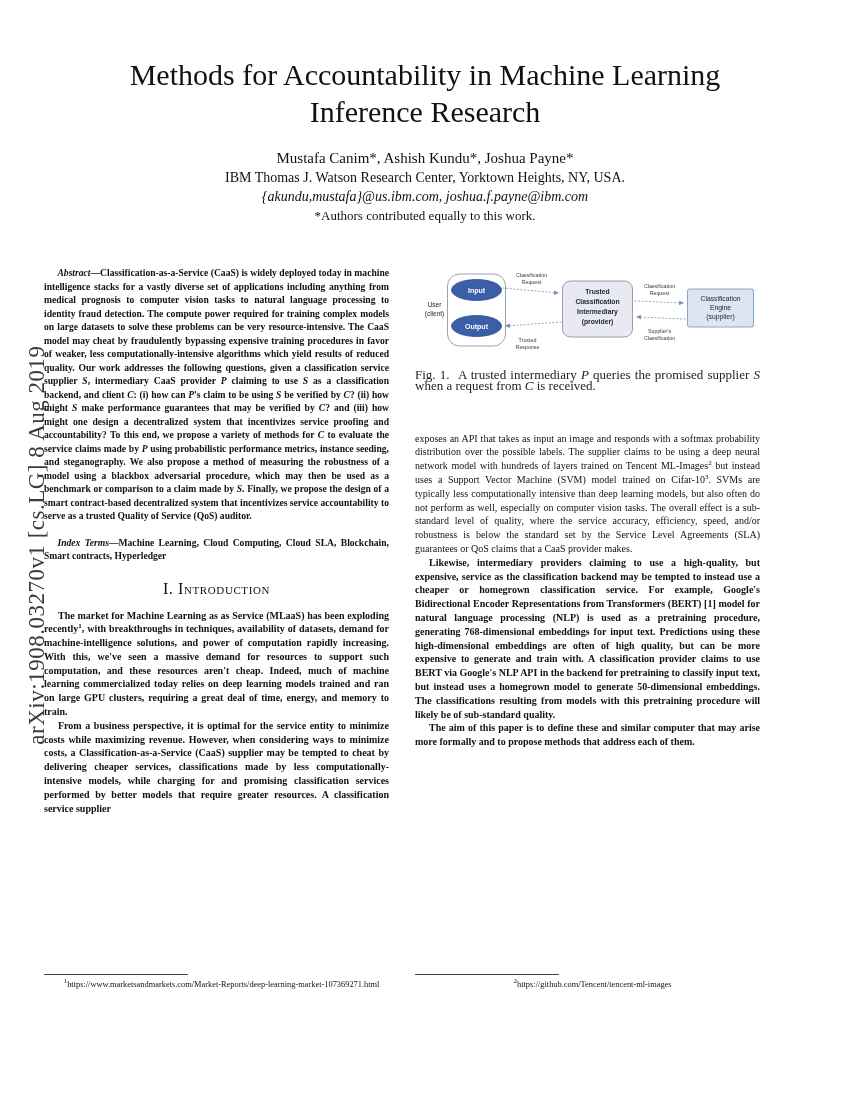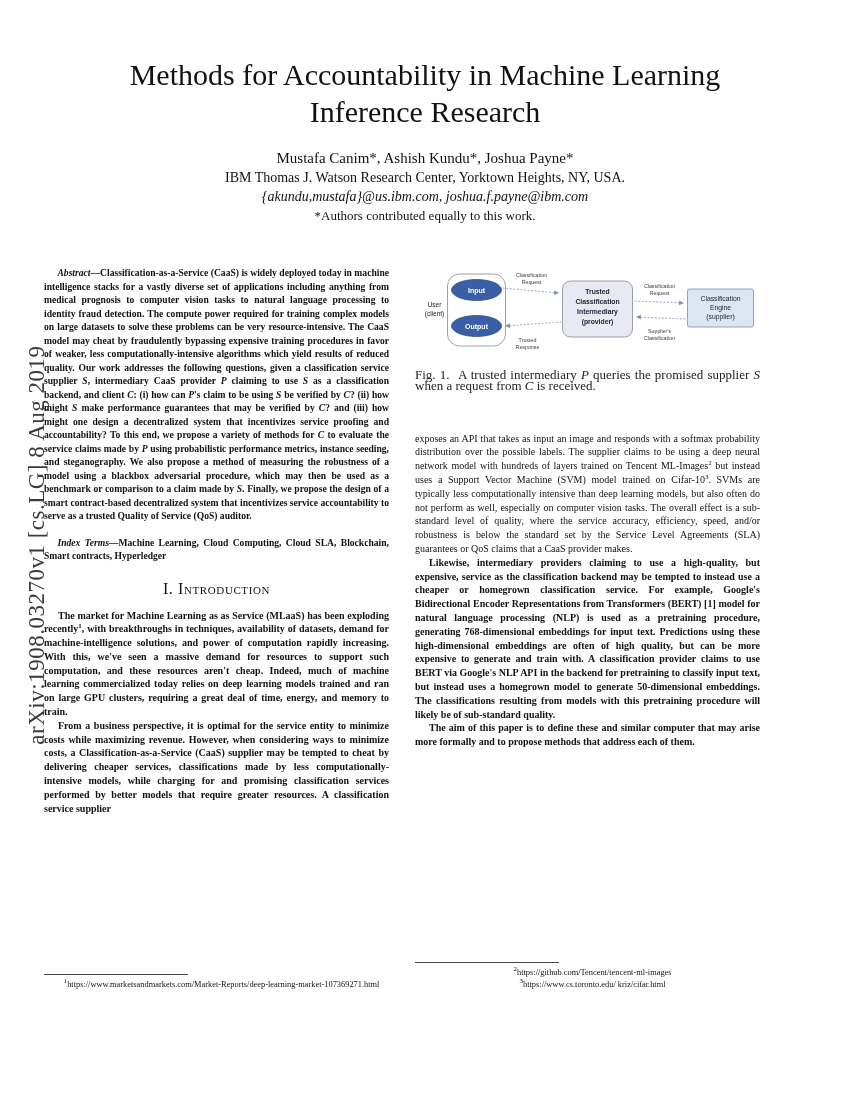--- a/index.html
+++ b/index.html
@@ -149,18 +149,17 @@
 
       <p class="caption">Fig. 1.&nbsp;&nbsp;A trusted intermediary <i>P</i> queries the promised supplier <i>S</i> when a request from <i>C</i> is received.</p>
 
       <p class="body first-after-figure">exposes an API that takes as input an image and responds with a softmax probability distribution over the possible labels. The supplier claims to be using a deep neural network model with hundreds of layers trained on Tencent ML-Images<sup>2</sup> but instead uses a Support Vector Machine (SVM) model trained on Cifar-10<sup>3</sup>. SVMs are typically less computationally intensive than deep learning models, but also often do not perform as well, especially on computer vision tasks. The overall effect is a sub-standard level of quality, where the service accuracy, efficiency, speed, and/or robustness is below the standard set by the Service Level Agreements (SLA) guarantees or QoS claims that a CaaS provider makes.</p>
       <p class="body indent">Likewise, intermediary providers claiming to use a high-quality, but expensive, service as the classification backend may be tempted to instead use a cheaper or homegrown classification service. For example, Google's Bidirectional Encoder Representations from Transformers (BERT) [1] model for natural language processing (NLP) is used as a pretraining procedure, generating 768-dimensional embeddings for input text. Predictions using these high-dimensional embeddings are often of high quality, but can be more expensive to generate and train with. A classification provider claims to use BERT via Google's NLP API in the backend for pretraining to classify input text, but instead uses a homegrown model to generate 50-dimensional embeddings. The classifications resulting from models with this pretraining procedure will likely be of sub-standard quality.</p>
       <p class="body indent">The aim of this paper is to define these and similar computer that may arise more formally and to propose methods that address each of them.</p>
 
       <div class="footnotes">
         <div class="fn-rule"></div>
         <p class="fn"><sup>2</sup>https://github.com/Tencent/tencent-ml-images</p>
-        <p class="fn"><sup>3</sup>https://www.cs.toronto.edu/ kriz/cifar.html</p>
       </div>
     </div>
 
   </div>
 </div>
 
 </body></html>

